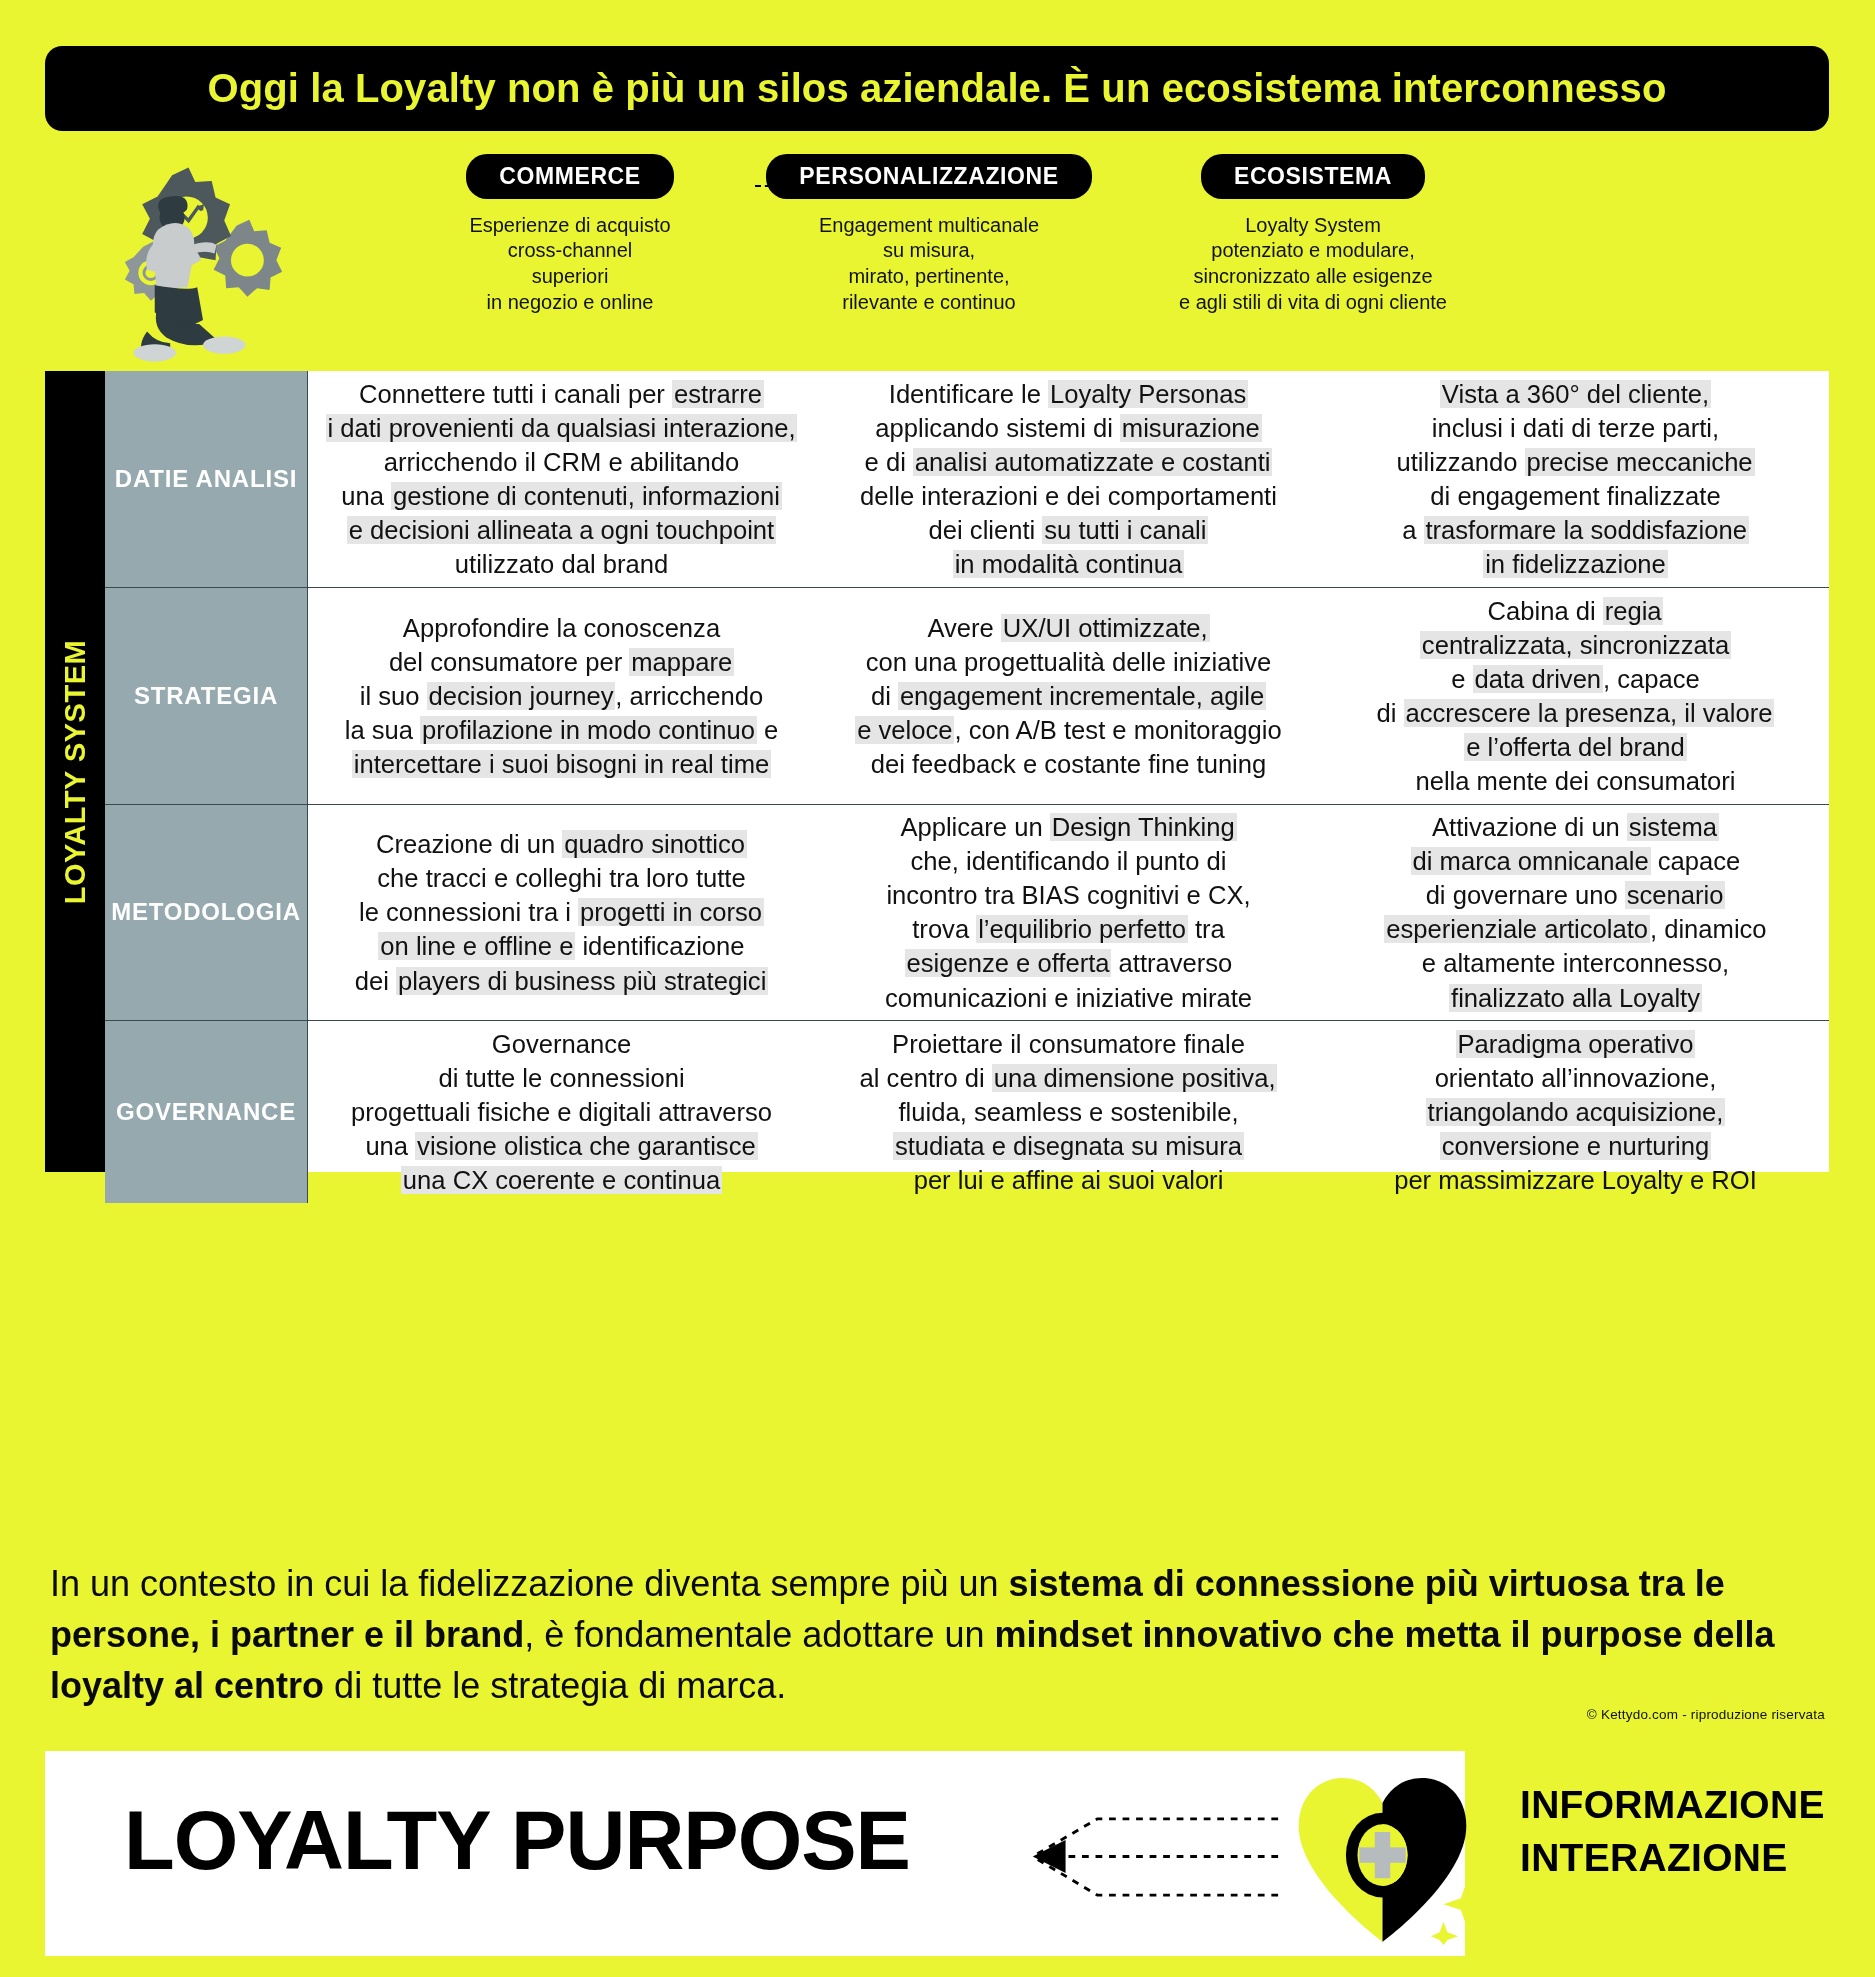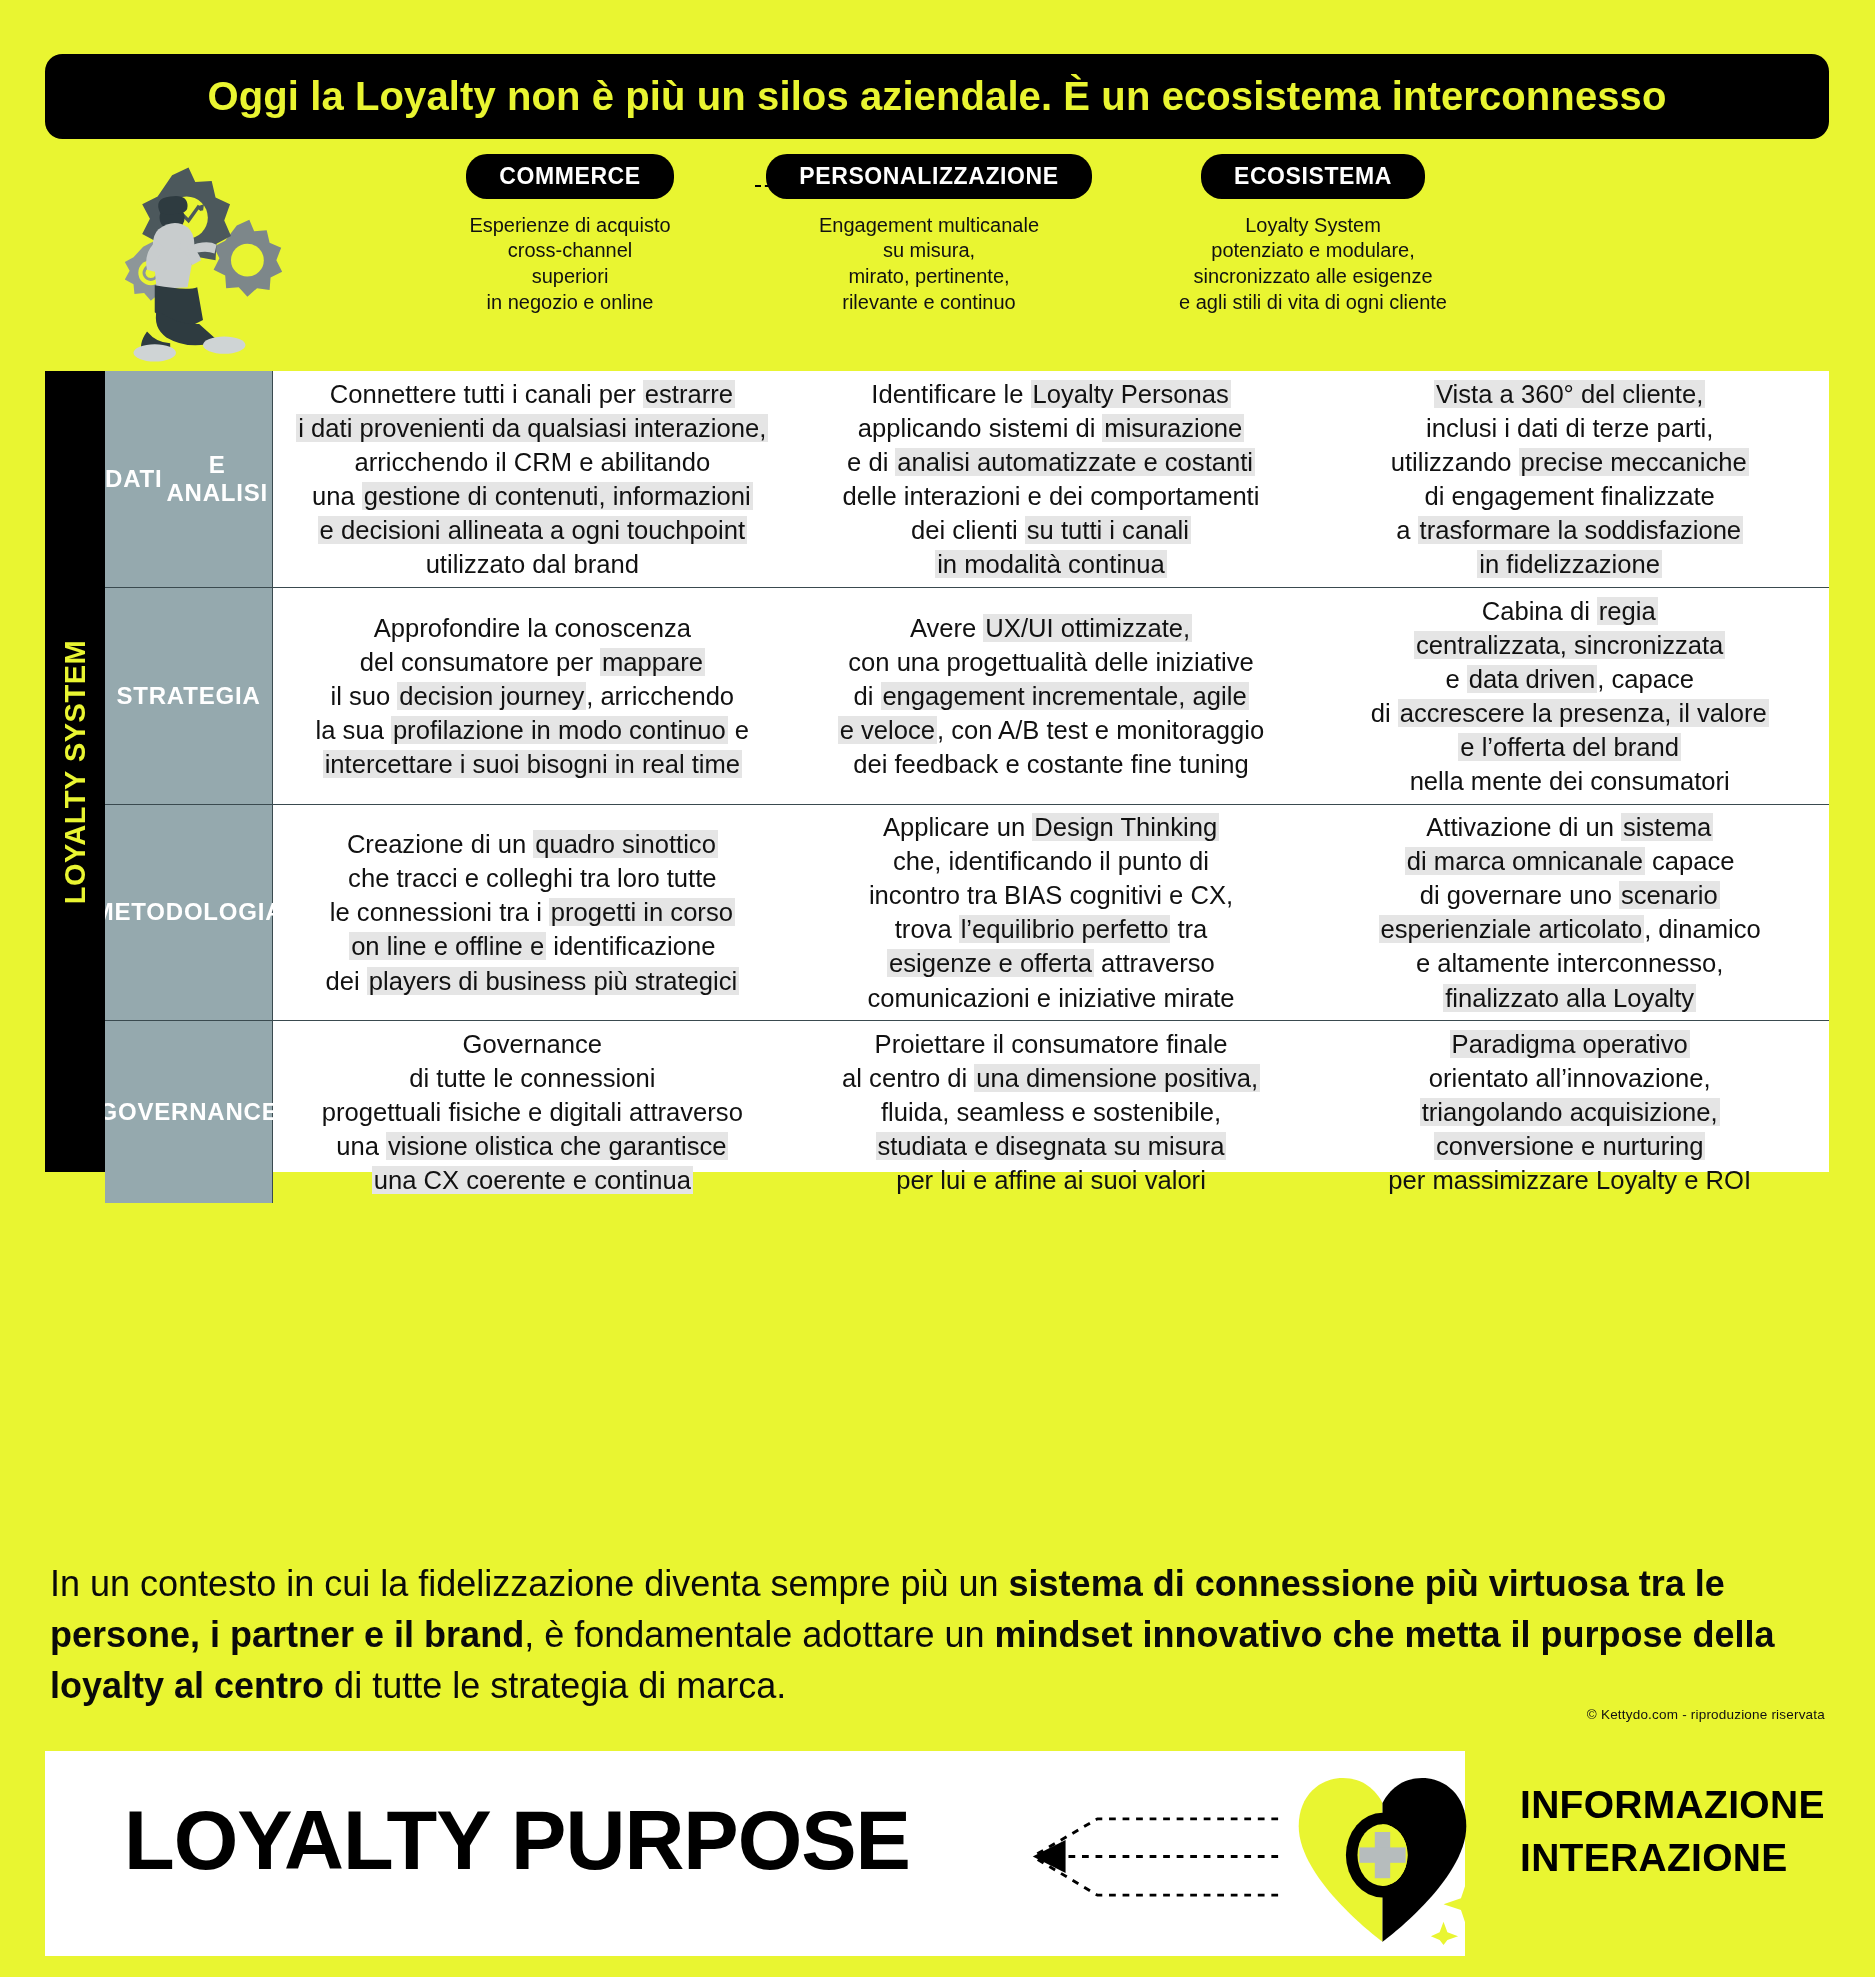--- a/index.html
+++ b/index.html
@@ -6,21 +6,21 @@
   body{
     width:1875px;height:1977px;
     background:#e9f531;
     font-family:"Liberation Sans","DejaVu Sans",sans-serif;
     overflow:hidden;
   }
   .page{position:relative;width:1875px;height:1977px;box-sizing:border-box;}
 
   
   .title-bar{
-    position:absolute;left:45px;top:54px;width:1784px;height:85px;
+    position:absolute;left:45px;top:46px;width:1784px;height:85px;
     background:#000;border-radius:17.4px;
     display:flex;align-items:center;justify-content:center;
   }
   .title-bar .t{
     color:#e9f531;font-size:40px;font-weight:bold;letter-spacing:0.1px;
     white-space:nowrap;
   }
 
   
   .top{position:absolute;left:0;top:154px;width:1875px;height:217px;}
@@ -64,21 +64,21 @@
     transform:translate(-50%,-50%) rotate(-90deg);
     transform-origin:center center;
     color:#e9f531;font-size:29px;font-weight:bold;letter-spacing:0.5px;white-space:nowrap;
   }
   .rows{flex:1;display:flex;flex-direction:column;}
   .mrow{
     flex:1;display:flex;border-bottom:1.9px solid #3a4a4f;box-sizing:border-box;
   }
   .mrow:last-child{border-bottom:none;}
   .rowlabel{
-    width:168px;flex:none;background:#95a9ae;
+    width:203px;flex:none;background:#95a9ae;
     display:flex;align-items:center;justify-content:center;text-align:center;
     color:#fff;font-size:24px;font-weight:bold;letter-spacing:0.8px;
     line-height:1.18;box-sizing:border-box;
     border-right:1.9px solid #3a4a4f;
   }
   .cells{flex:1;display:flex;}
   .cell{
     flex:1;display:flex;flex-direction:column;align-items:center;justify-content:center;
     padding:5.8px 3.9px;box-sizing:border-box;
   }

